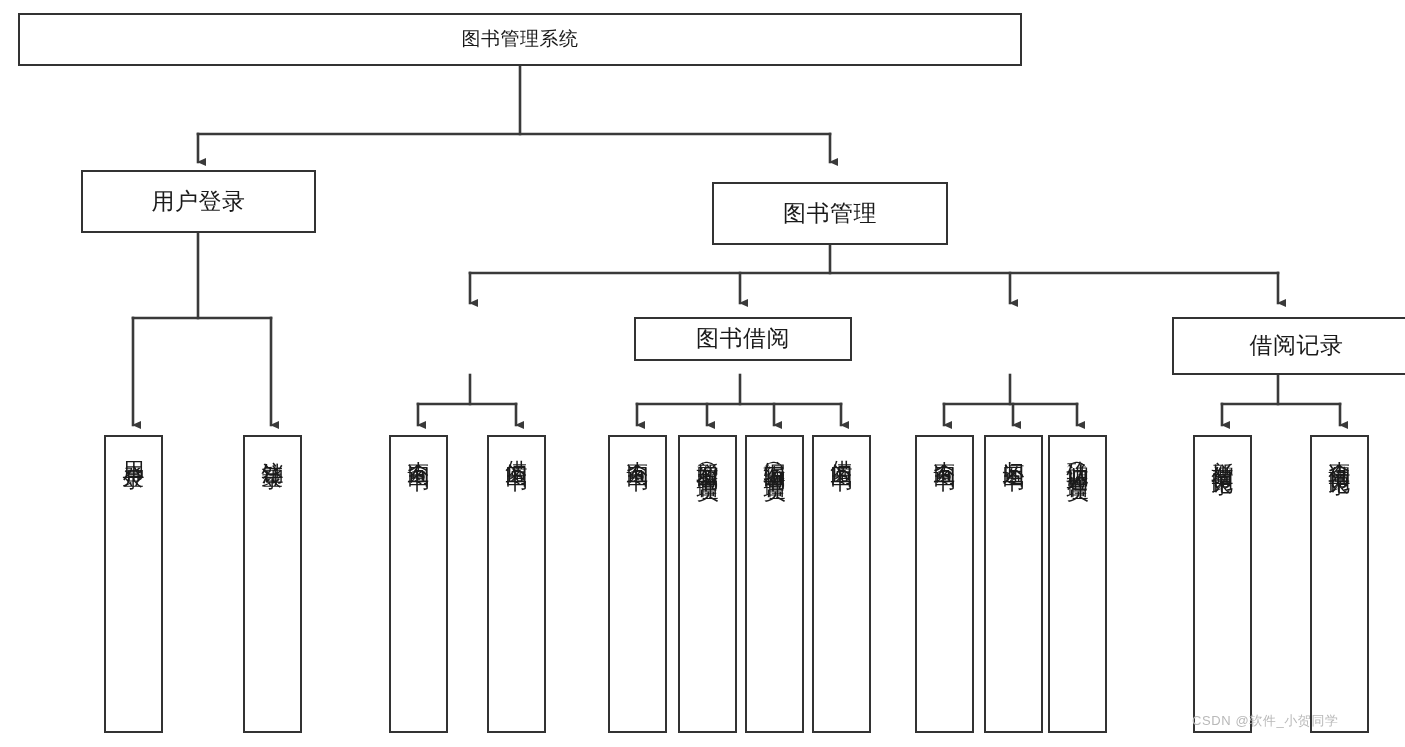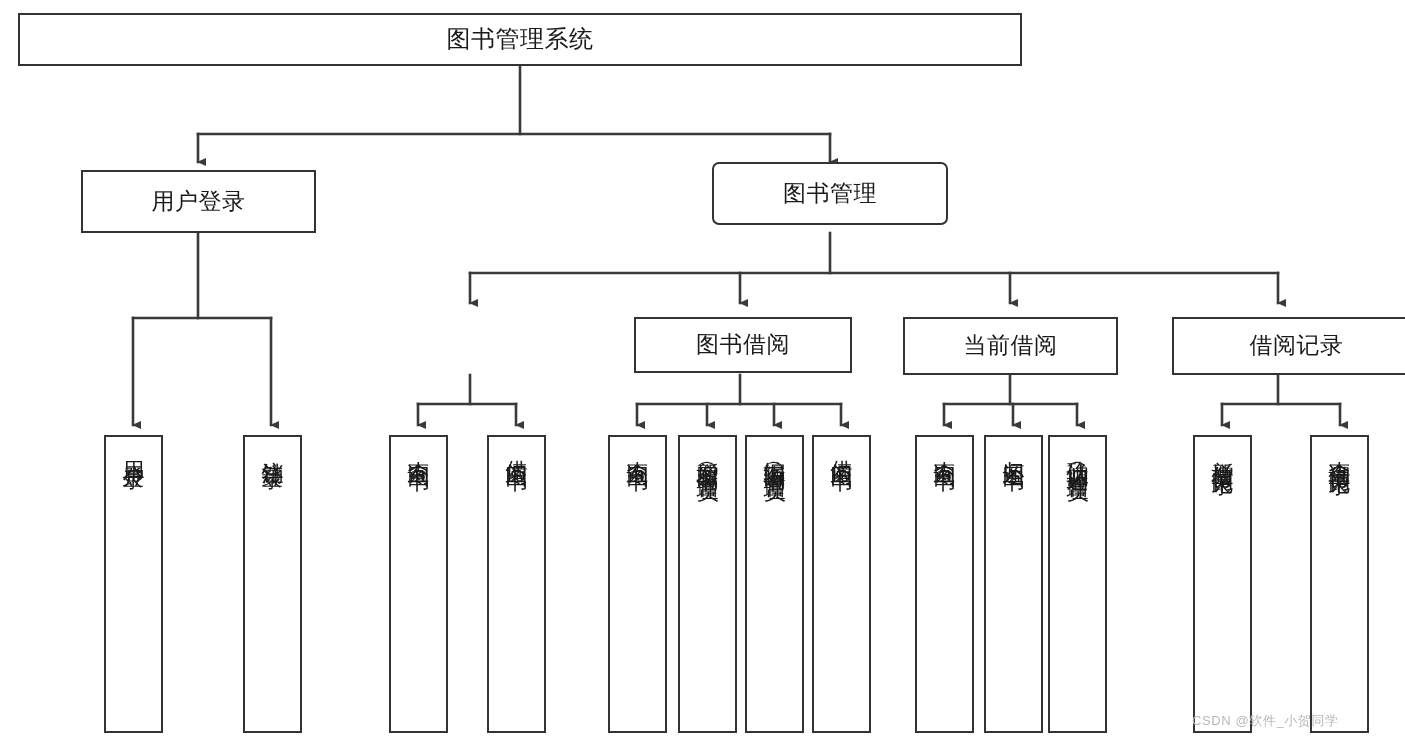--- a/index.html
+++ b/index.html
@@ -40,21 +40,21 @@
   .node .label {
     text-align: center;
     line-height: 1.18;
     white-space: pre-wrap;
   }
   .node.horiz .label {
     font-size: 23px;
     letter-spacing: 0.5px;
   }
   .node.root .label {
-    font-size: 24px;
+    font-size: 19px;
   }
   .node.vert {
     align-items: flex-start;
     padding-top: 6px;
   }
   .node.vert .label {
     writing-mode: vertical-rl;
     text-orientation: upright;
     font-size: 22px;
     letter-spacing: 3px;
@@ -127,29 +127,26 @@
     </g>
   </svg>
 
   <div class="node root horiz" style="left:18px; top:13px; width:1004px; height:53px;">
     <span class="label">图书管理系统</span>
   </div>
 
   <div class="node horiz" style="left:81px; top:170px; width:235px; height:63px;">
     <span class="label">用户登录</span>
   </div>
-  <div class="node horiz" style="left:712px; top:162px; width:236px; height:63px;border-radius:7px;">
+  <div class="node horiz" style="left:712px; top:182px; width:236px; height:63px;">
     <span class="label">图书管理</span>
   </div>
 
-  <div class="node horiz" style="left:634px; top:317px; width:218px; height:56px;">
+  <div class="node horiz" style="left:634px; top:317px; width:218px; height:44px;">
     <span class="label">图书借阅</span>
-  </div>
-  <div class="node horiz" style="left:903px; top:317px; width:215px; height:58px;">
-    <span class="label">当前借阅</span>
   </div>
   <div class="node horiz" style="left:1172px; top:317px; width:249px; height:58px;">
     <span class="label">借阅记录</span>
   </div>
 
   <div class="node vert" style="left:104px; top:435px; width:59px; height:298px;">
     <span class="label">用户登录</span>
   </div>
   <div class="node vert" style="left:243px; top:435px; width:59px; height:298px;">
     <span class="label">注销登录</span>

